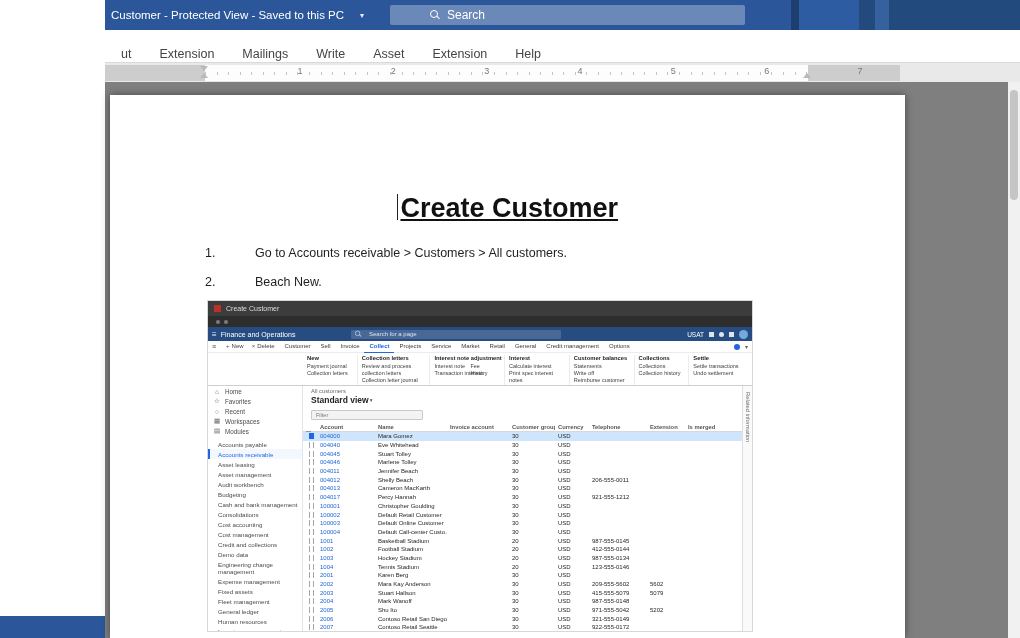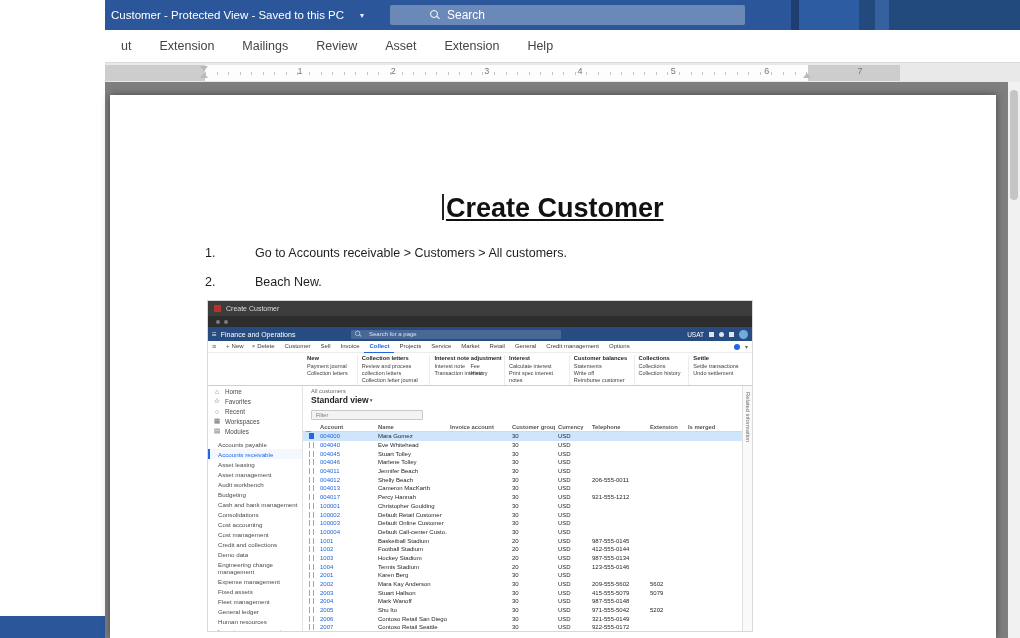--- a/index.html
+++ b/index.html
@@ -25,21 +25,21 @@
   .mag::after  { content:""; position:absolute; left:6px; top:7px; width:4px; height:1.4px;
                  background:#fff; transform:rotate(45deg); }
   .tb-dec-a { position:absolute; left:686px; top:0; width:8px;  height:30px; background:#1d3e6f; }
   .tb-dec-b { position:absolute; left:694px; top:0; width:60px; height:30px; background:#2e5ca3; }
   .tb-dec-c { position:absolute; left:754px; top:0; width:161px; height:30px; background:#224a7d; }
   .tb-dec-d { position:absolute; left:770px; top:0; width:14px; height:30px; background:#35619e; }
 
   
   .ribbon { position:absolute; left:105px; top:30px; width:915px; height:32px; background:#fff; }
   .rtabs  { display:flex; height:32px; padding-left:2px; }
-  .rtab   { padding:0 14px; line-height:32px; font-size:12.5px; color:#444; white-space:nowrap; }
+  .rtab   { padding:8px 14px; line-height:32px; font-size:12.5px; color:#444; white-space:nowrap; }
 
   
   .rulerband { position:absolute; left:105px; top:62px; width:915px; height:20px;
                background:#e9e9e9; border-top:1px solid #dadada; }
   .ruler-active { position:absolute; left:100px; top:2px; width:603px; height:16px; background:#fdfdfd; }
   .ruler-marginL { position:absolute; left:0; top:2px; width:100px; height:16px; background:#cdcdcd; }
   .ruler-marginR { position:absolute; left:703px; top:2px; width:92px; height:16px; background:#cdcdcd; }
   .ruler-ticks { position:absolute; left:100px; top:9px; width:603px; height:3px; opacity:.45;
                  background:repeating-linear-gradient(to right,#808080 0 1px,transparent 1px 11.56px); }
   .ruler-nums { position:absolute; left:190px; top:3px; width:570px; display:flex;
@@ -48,21 +48,21 @@
   .ind { position:absolute; width:0; height:0; }
   .ind-top { left:95px; top:3px;  border-left:4px solid transparent; border-right:4px solid transparent;
              border-top:5px solid #b9b9b9; }
   .ind-bot { left:95px; top:10px; border-left:4px solid transparent; border-right:4px solid transparent;
              border-bottom:5px solid #b9b9b9; }
   .ind-right { left:698px; top:10px; border-left:4px solid transparent; border-right:4px solid transparent;
                border-bottom:5px solid #b9b9b9; }
 
   
   .docarea { position:absolute; left:105px; top:82px; width:915px; height:556px; background:#7f7f7f; }
-  .page { position:absolute; left:5px; top:13px; width:886px; height:543px; background:#fff;
+  .page { position:absolute; left:5px; top:13px; width:795px; height:543px; background:#fff;
           box-shadow:0 0 8px rgba(0,0,0,.45); }
   .vscroll { position:absolute; right:0; top:0; width:12px; height:556px; background:#f1f1f1; }
   .vthumb  { position:absolute; left:2px; top:8px; width:8px; height:110px; background:#c5c5c5; border-radius:4px; }
 
   .doc-title { position:absolute; left:0; right:0; top:98px; text-align:center;
                font-size:27px; font-weight:bold; color:#111; }
   .doc-title .t { text-decoration:underline; }
   .caret { display:inline-block; width:1.5px; height:26px; background:#222; margin-right:2px;
            vertical-align:-3px; }
   .steps { position:absolute; left:0; right:0; top:150px; }
@@ -178,21 +178,21 @@
     <div class="tb-dec-c"></div>
     <div class="tb-dec-d"></div>
   </div>
 
   <div class="ribbon">
     <div class="rtabs">
 
     <span class="rtab">ut</span>
         <span class="rtab">Extension</span>
         <span class="rtab">Mailings</span>
-        <span class="rtab">Review</span>
+        <span class="rtab">Write</span>
         <span class="rtab">Asset</span>
         <span class="rtab">Extension</span>
         <span class="rtab">Help</span>
       </div>
   </div>
 
   <div class="rulerband">
     <div class="ruler-marginL"></div>
     <div class="ruler-active"></div>
     <div class="ruler-marginR"></div>

